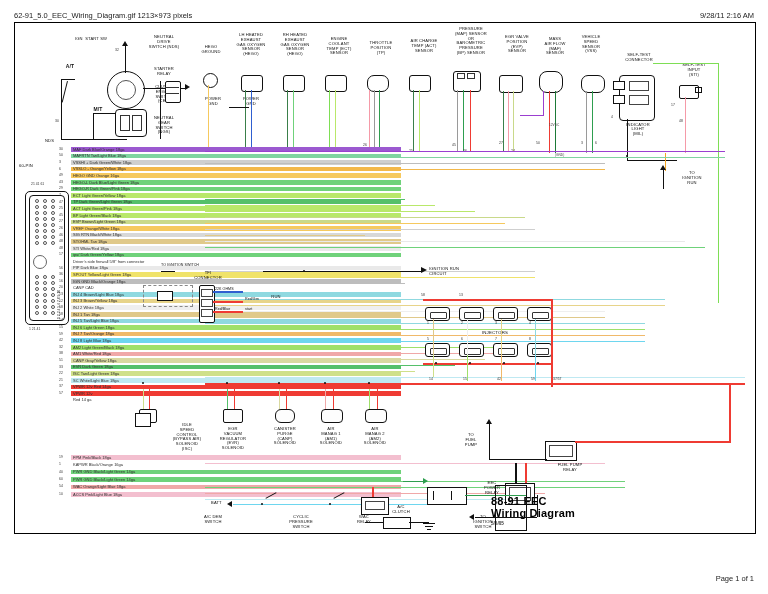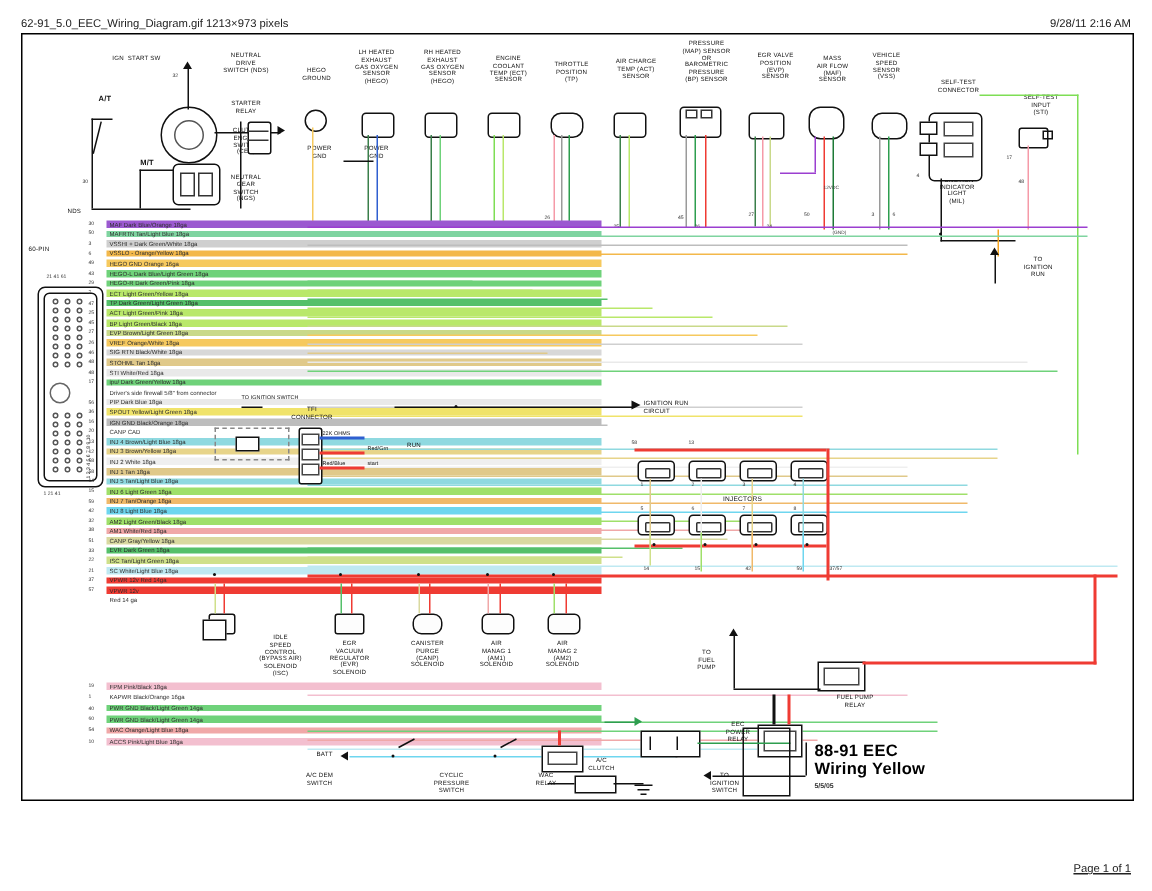--- a/index.html
+++ b/index.html
@@ -14,21 +14,21 @@
   .viewer-header{
     position:absolute;left:0;top:0;width:768px;height:22px;
     font-size:7.5px;color:#222;
   }
   .viewer-header .fname{position:absolute;left:14px;top:11px;white-space:nowrap;}
   .viewer-header .stamp{position:absolute;right:14px;top:11px;white-space:nowrap;}
   .viewer-footer{
     position:absolute;left:0;bottom:0;width:768px;height:28px;font-size:7.5px;color:#222;
   }
   .viewer-footer .url{position:absolute;left:14px;top:8px;white-space:nowrap;}
-  .viewer-footer .pg{position:absolute;right:14px;top:8px;white-space:nowrap;text-decoration:underline;}
+  .viewer-footer .pg{position:absolute;right:14px;top:8px;white-space:nowrap;}
 
   
   .canvas{
     position:absolute;left:14px;top:22px;width:740px;height:510px;
     background:#ffffff;border:1px solid #000;overflow:hidden;
   }
   .in{position:absolute;}
 
   
   .lbl{
@@ -811,23 +811,23 @@
     <div class="in" style="left:534px;top:422px;width:22px;height:10px;border:.7px solid #444;"></div>
     <div class="in" style="left:474px;top:400px;width:1.3px;height:36px;background:#111;"></div>
     <div class="in" style="left:474px;top:436px;width:58px;height:1.2px;background:#111;"></div>
     <div class="arrow" style="left:471px;top:396px;border-left:3px solid transparent;border-right:3px solid transparent;border-bottom:5px solid #111;"></div>
 
     <div class="in" style="left:714px;top:360px;width:1.8px;height:60px;background:#ef3b33;"></div>
     <div class="in" style="left:560px;top:418px;width:156px;height:1.6px;background:#ef3b33;"></div>
 
     <div class="in" style="left:120px;top:390px;width:14px;height:12px;border:.9px solid #111;background:#fff;"></div>
 
-    <div class="titleblock" style="left:528px;top:472px;">
+    <div class="titleblock" style="left:476px;top:472px;">
       <div class="t1">88-91 EEC</div>
-      <div class="t2">Wiring Yellow</div>
+      <div class="t2">Wiring Diagram</div>
       <div class="t3">5/5/05</div>
     </div>
     <div class="in" style="left:480px;top:462px;width:30px;height:44px;border:1.2px solid #111;"></div>
 
   </div>
 
   <div class="viewer-footer">
     <div class="pg">Page 1 of 1</div>
   </div>
 

